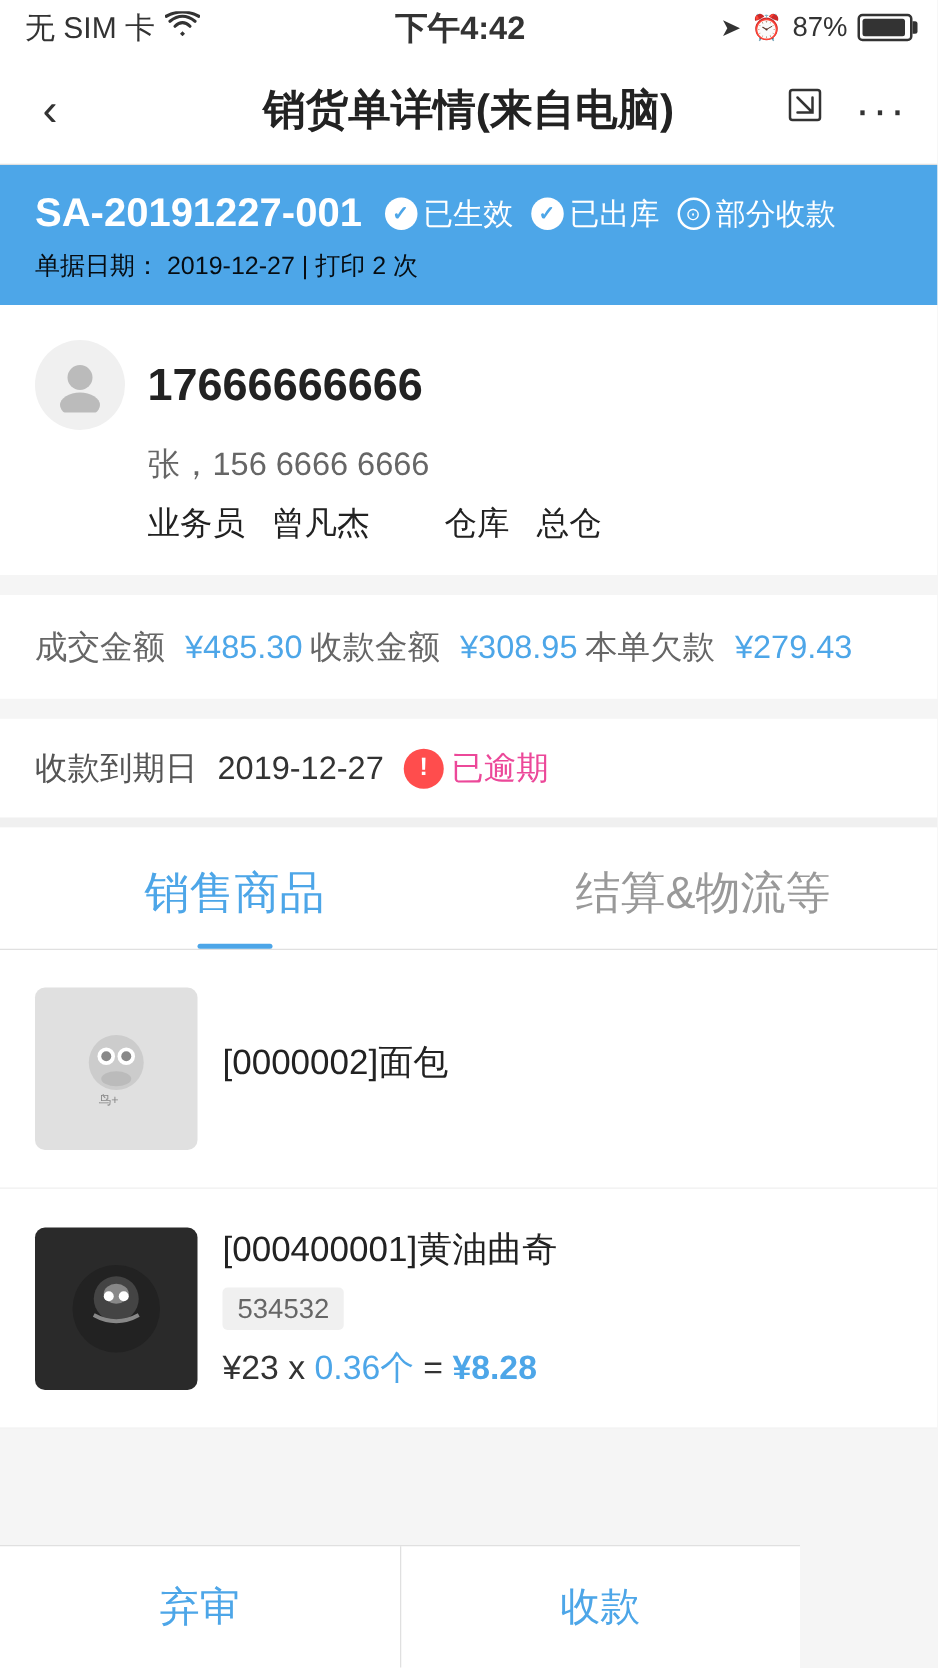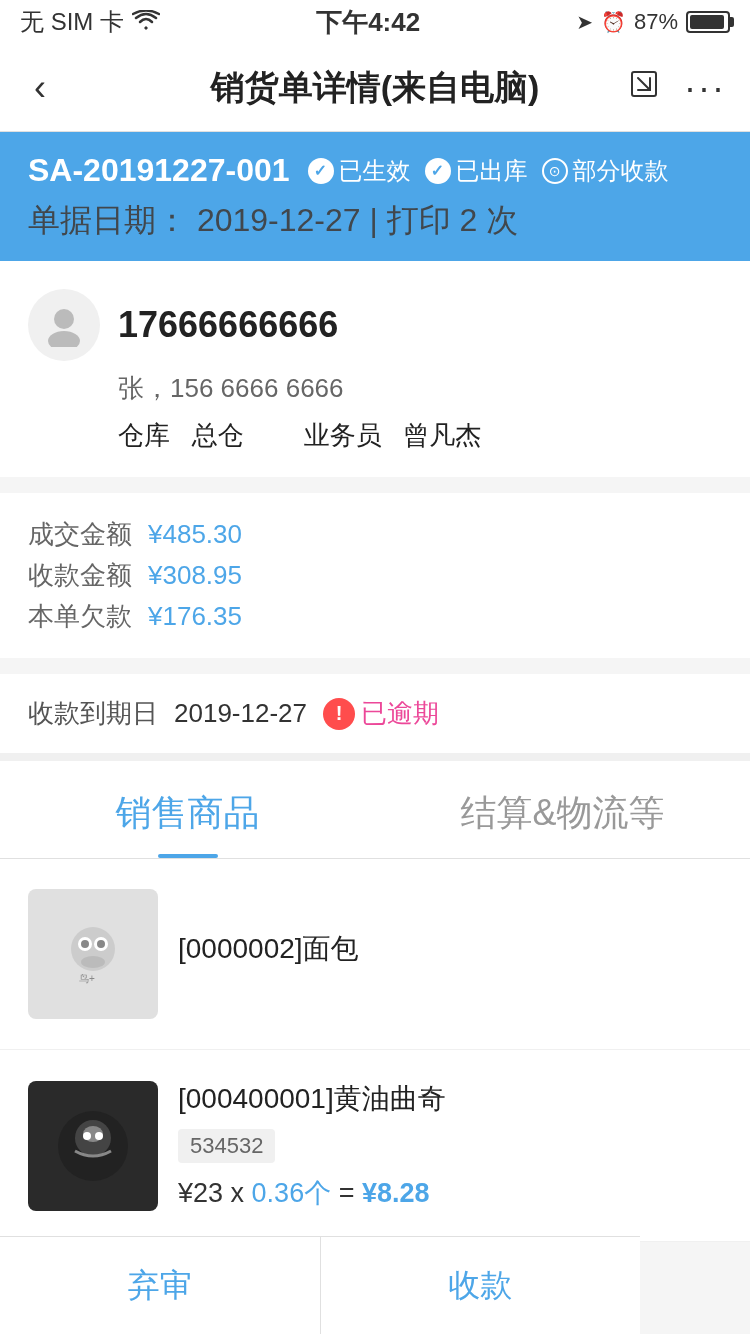--- a/index.html
+++ b/index.html
@@ -114,22 +114,22 @@
     }
     .badge-clock {
       width: 26px; height: 26px;
       border: 2px solid #fff;
       border-radius: 50%;
       display: flex; align-items: center; justify-content: center;
       font-size: 14px;
       color: #fff;
     }
     .banner-date {
-      font-size: 32px;
-      color: #404040;
+      font-size: 20px;
+      color: #000000;
       opacity: 0.92;
     }
 
     
     .customer-section {
       background: #fff;
       padding: 28px 28px 24px;
       margin-bottom: 16px;
     }
     .customer-row {
@@ -186,21 +186,21 @@
       color: #666;
       padding-top: 6px;
     }
     .stats-left-value {
       font-size: 28px;
       color: #333;
       font-weight: 500;
     }
     .stats-right {
       display: flex;
-      flex-direction: column;
+      flex-direction: row;
       align-items: flex-end;
       gap: 6px;
     }
     .stat-item {
       display: flex;
       align-items: center;
       gap: 16px;
       font-size: 26px;
     }
     .stat-label { color: #666; }
@@ -415,46 +415,46 @@
       <svg width="44" height="44" viewBox="0 0 44 44" fill="none">
         <circle cx="22" cy="16" r="10" fill="#bbb"></circle>
         <ellipse cx="22" cy="38" rx="16" ry="10" fill="#bbb"></ellipse>
       </svg>
     </div>
     <span class="customer-name">17666666666</span>
   </div>
   <div class="customer-info">张，156 6666 6666</div>
   <div class="agent-info">
     <div class="agent-item">
+      <span>业务员</span>
+      &nbsp;
+      <span>曾凡杰</span>
+    </div>
+    <div class="agent-item">
       <span>仓库</span>
       &nbsp;
       <span>总仓</span>
-    </div>
-    <div class="agent-item">
-      <span>业务员</span>
-      &nbsp;
-      <span>曾凡杰</span>
     </div>
   </div>
 </div>
 
 <div class="stats-section">
   <div class="stats-row">
     <div class="stats-right">
       <div class="stat-item">
         <span class="stat-label">成交金额</span>
         <span class="stat-value">¥485.30</span>
       </div>
       <div class="stat-item">
         <span class="stat-label">收款金额</span>
         <span class="stat-value">¥308.95</span>
       </div>
       <div class="stat-item">
         <span class="stat-label">本单欠款</span>
-        <span class="stat-value">¥176.35</span>
+        <span class="stat-value">¥279.43</span>
       </div>
     </div>
   </div>
 </div>
 
 <div class="due-section">
   <span class="due-label">收款到期日</span>
   <span class="due-date">2019-12-27</span>
   <div class="overdue-badge">
     <div class="overdue-icon">!</div>

